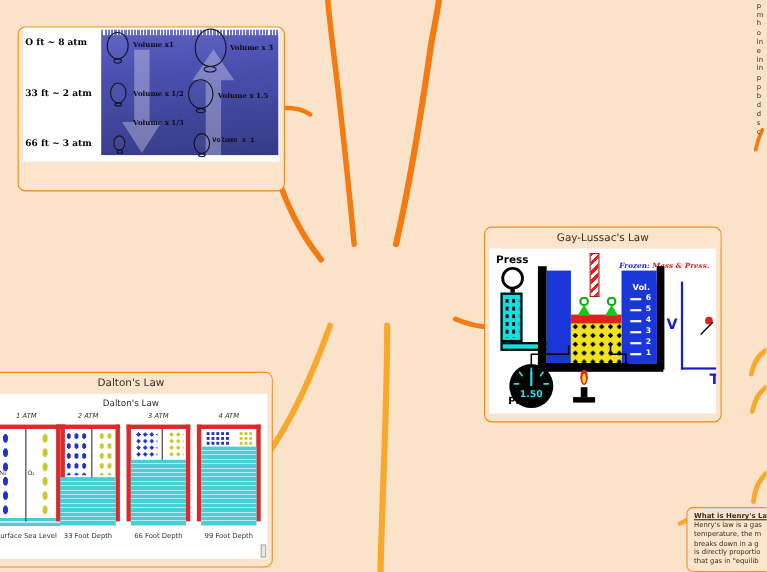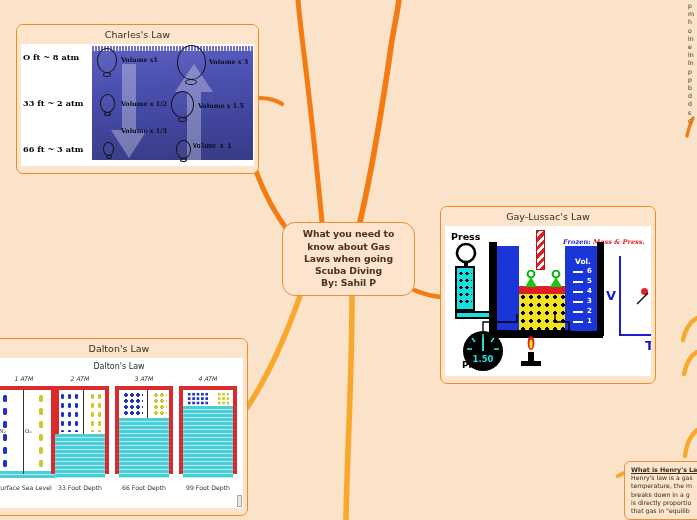--- a/index.html
+++ b/index.html
@@ -239,30 +239,22 @@
     <path d="M697,318 C690,322 685,330 683,340" stroke="#f9a82e" stroke-width="4.4" fill="none" stroke-linecap="round"></path>
     <path d="M697,352 C690,356 686,364 684,374" stroke="#f9a82e" stroke-width="4.4" fill="none" stroke-linecap="round"></path>
     <path d="M697,430 C690,436 686,446 685,456" stroke="#f9a82e" stroke-width="4.4" fill="none" stroke-linecap="round"></path>
     <path d="M693,118 C690,124 688,130 687,136" stroke="#f47b12" stroke-width="3.4" fill="none" stroke-linecap="round"></path>
 
     <path d="M259,98 C268,98 276,100 282,104" stroke="#f47b12" stroke-width="4.2" fill="none" stroke-linecap="round"></path>
 
     <path d="M618,476 C622,474 626,472 630,471" stroke="#f9a82e" stroke-width="4.0" fill="none" stroke-linecap="round"></path>
   </svg>
 
-  <div class="center-node">
-    <div class="center-text">What you need to
-know about Gas
-Laws when going
-Scuba Diving
-By: Sahil P</div>
-  </div>
 
   <div class="node" id="node-charles">
-    <div class="node-title">Charles's Law</div>
     <div class="node-body" id="charles-body">
       <div class="ch-ocean"></div>
       <div class="ch-surf"></div>
 
       <svg class="ch-arrow" style="left:88px; top:20px;" width="40" height="96" viewBox="0 0 40 96">
         <polygon points="13,0 27,0 27,66 38,66 20,94 2,66 13,66" fill="#ffffff"></polygon>
       </svg>
 
       <svg class="ch-arrow" style="left:152px; top:18px;" width="42" height="100" viewBox="0 0 42 100">
         <polygon points="14,100 28,100 28,30 40,30 21,2 2,30 14,30" fill="#ffffff"></polygon>

